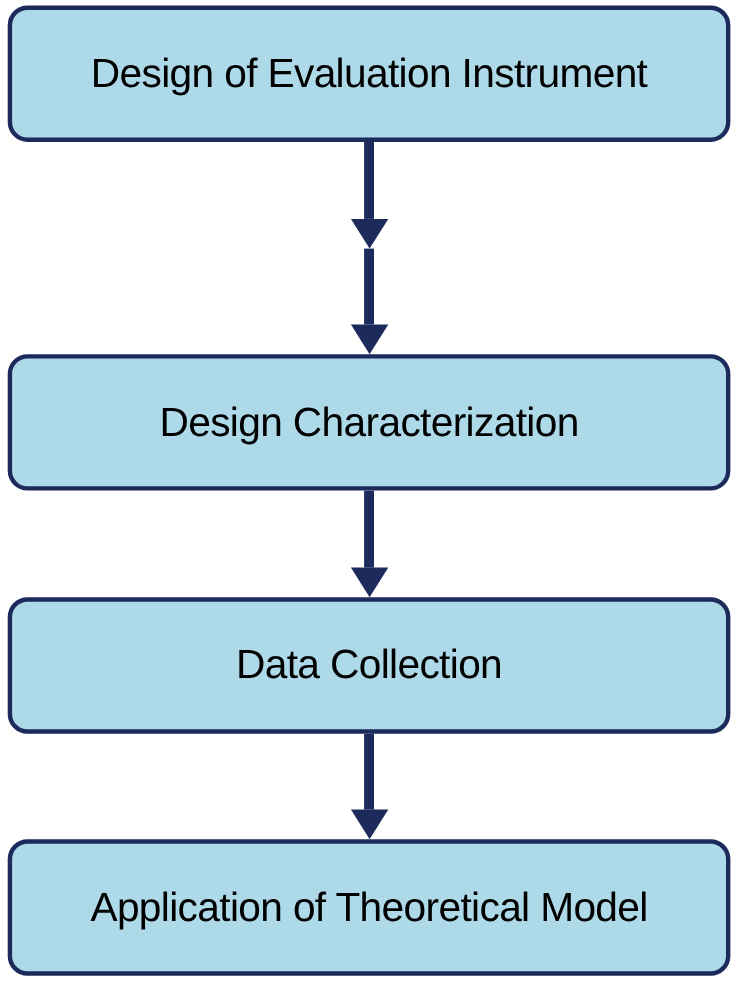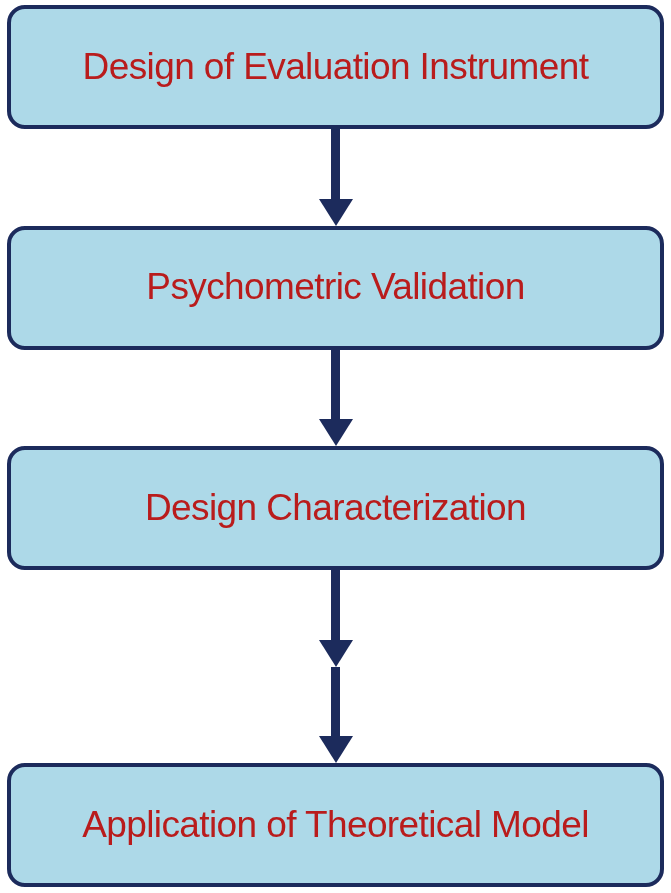--- a/index.html
+++ b/index.html
@@ -23,21 +23,21 @@
     box-sizing: border-box;
     background: #ADD9E8;
     border: 4px solid #1C2B5C;
     border-radius: 18px;
     display: flex;
     align-items: center;
     justify-content: center;
     text-align: center;
   }
   .flow-box .box-label {
-    color: #b91c1c;
+    color: #000000;
     font-size: 37px;
     letter-spacing: -0.6px;
     line-height: 1.1;
     white-space: nowrap;
   }
   .flow-arrow {
     flex: 1 1 auto;
     display: flex;
     flex-direction: column;
     align-items: center;
@@ -63,38 +63,38 @@
 
   <div class="flow-box">
     <span class="box-label">Design of Evaluation Instrument</span>
   </div>
 
   <div class="flow-arrow">
     <div class="arrow-stem"></div>
     <div class="arrow-head"></div>
   </div>
 
-  <div class="flow-box">
-    <span class="box-label">Psychometric Validation</span>
-  </div>
 
   <div class="flow-arrow">
     <div class="arrow-stem"></div>
     <div class="arrow-head"></div>
   </div>
 
   <div class="flow-box">
     <span class="box-label">Design Characterization</span>
   </div>
 
   <div class="flow-arrow">
     <div class="arrow-stem"></div>
     <div class="arrow-head"></div>
   </div>
 
+  <div class="flow-box">
+    <span class="box-label">Data Collection</span>
+  </div>
 
   <div class="flow-arrow">
     <div class="arrow-stem"></div>
     <div class="arrow-head"></div>
   </div>
 
   <div class="flow-box">
     <span class="box-label">Application of Theoretical Model</span>
   </div>
 

